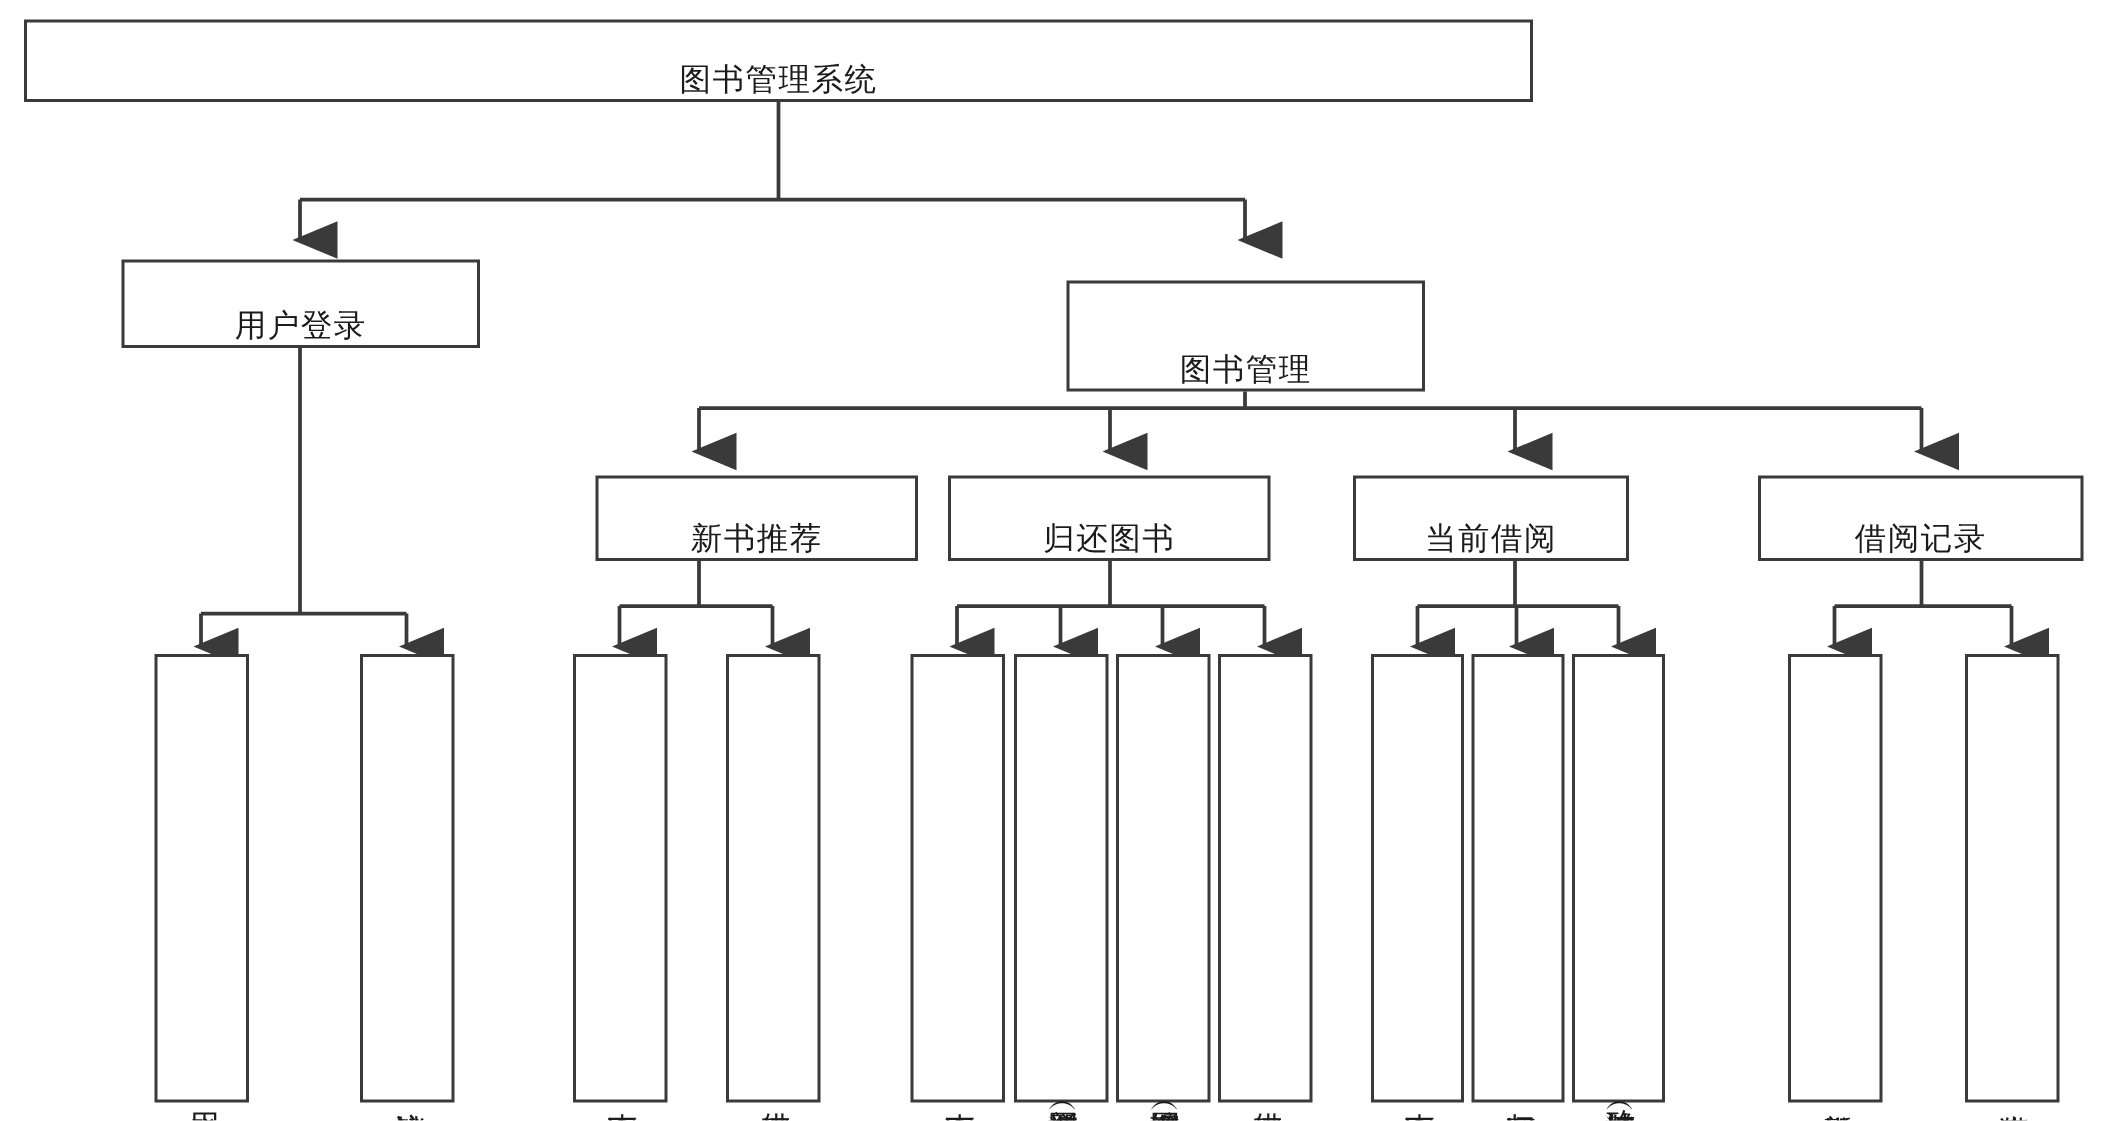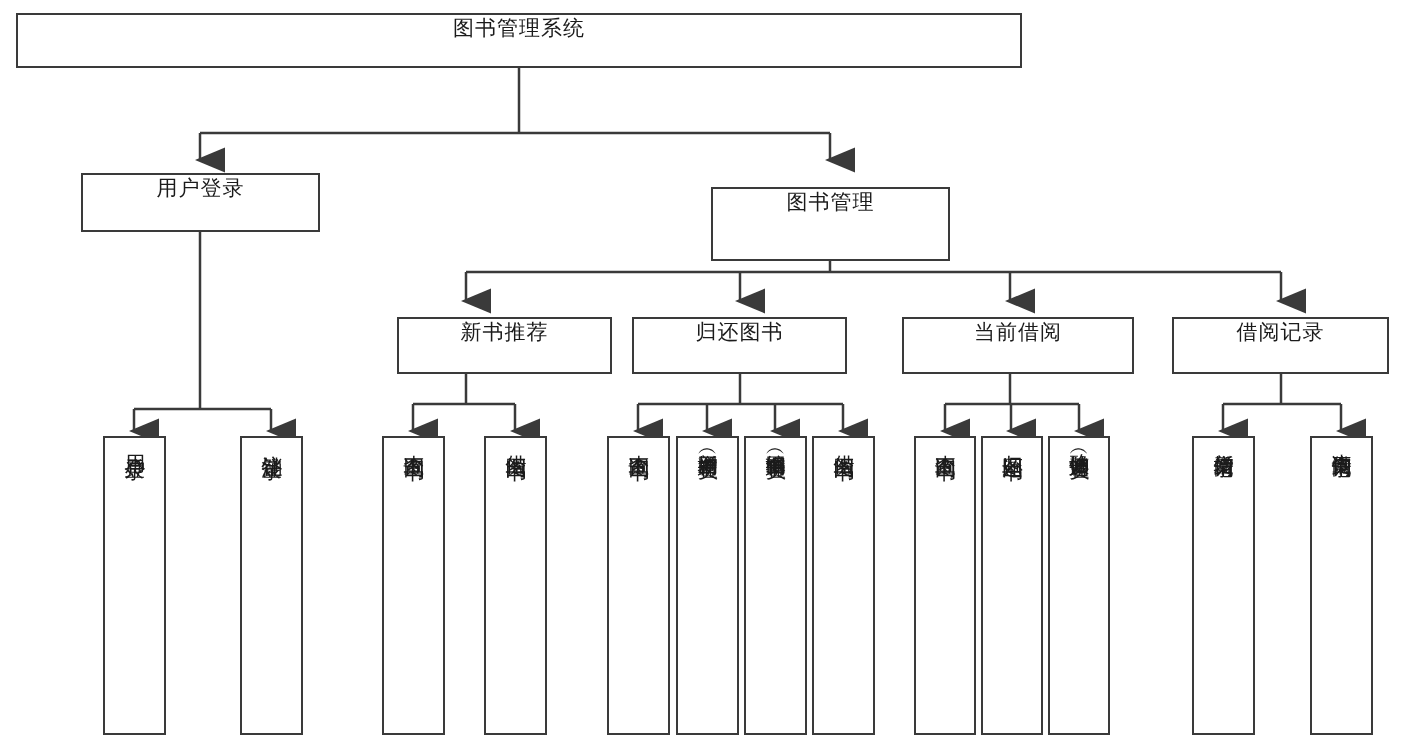--- a/index.html
+++ b/index.html
@@ -24,21 +24,21 @@
     width: 1405px;
     height: 747px;
     pointer-events: none;
   }
   .node {
     position: absolute;
     box-sizing: border-box;
     background: #ffffff;
     border: 2.5px solid #3a3a3a;
     display: flex;
-    align-items: flex-start;
+    align-items: flex-end;
     justify-content: center;
     color: #1b1b1b;
   }
   .node.h {
     
   }
   .node.h .label {
     font-size: 21px;
     letter-spacing: 1px;
     line-height: 1.2;
@@ -134,21 +134,21 @@
   <div class="node h" style="left:711px; top:187px; width:239px; height:74px;">
     <span class="label">图书管理</span>
   </div>
 
   <div class="node h" style="left:361px; top:317px; width:215px; height:57px;margin-left:36px;">
     <span class="label">新书推荐</span>
   </div>
   <div class="node h" style="left:632px; top:317px; width:215px; height:57px;">
     <span class="label">归还图书</span>
   </div>
-  <div class="node h" style="left:902px; top:317px; width:232px; height:57px;">
+  <div class="node h" style="left:902px; top:317px; width:184px; height:57px;">
     <span class="label">当前借阅</span>
   </div>
   <div class="node h" style="left:1172px; top:317px; width:217px; height:57px;">
     <span class="label">借阅记录</span>
   </div>
 
   <div class="node v" style="left:103px; top:436px; width:63px; height:299px;">
     <span class="label">用户登录</span>
   </div>
   <div class="node v" style="left:240px; top:436px; width:63px; height:299px;">

